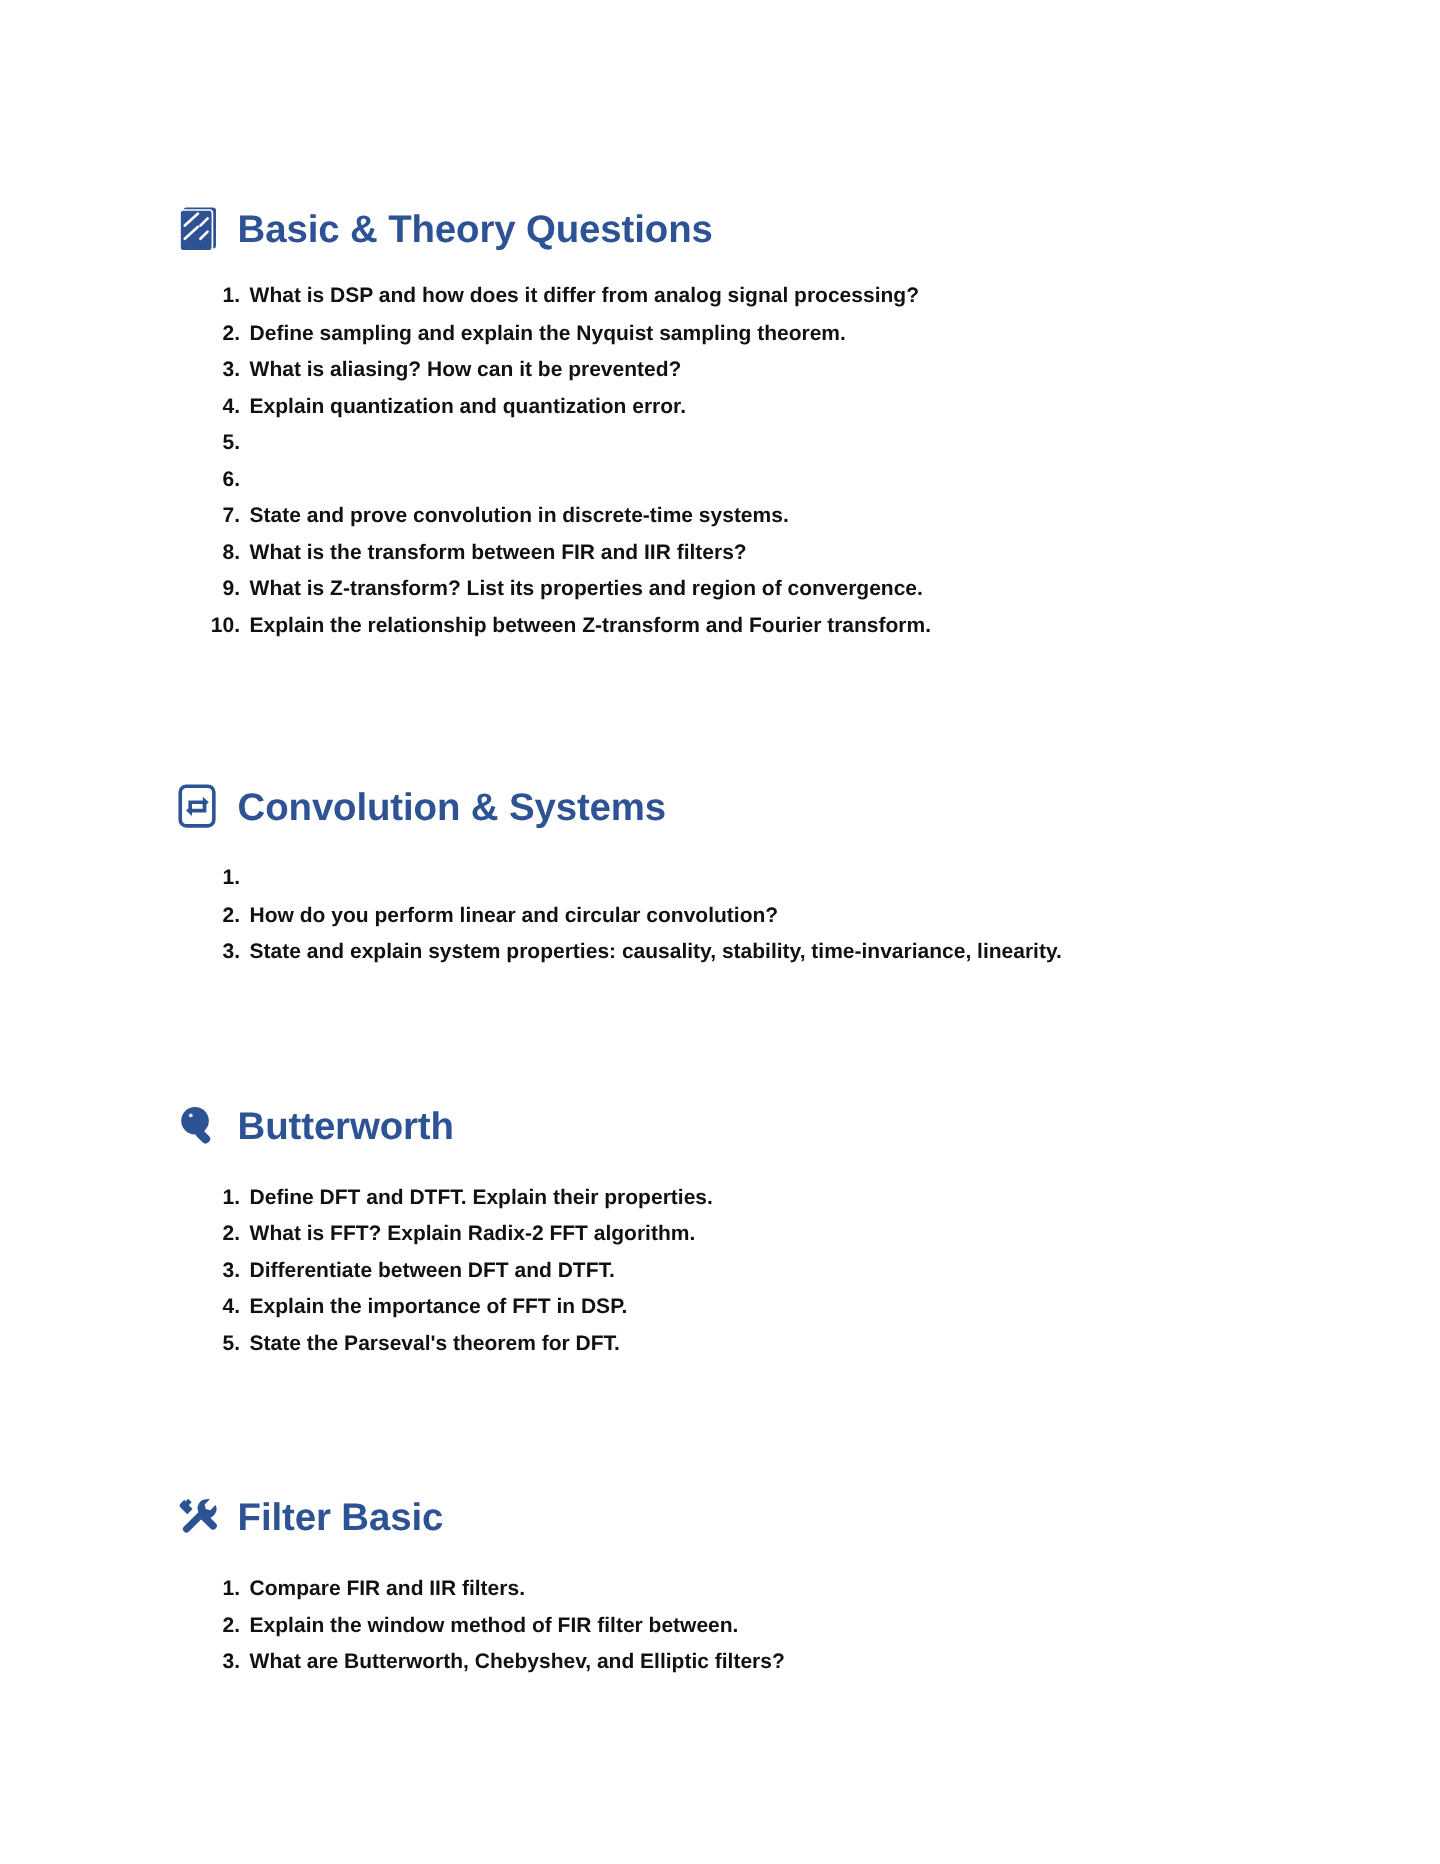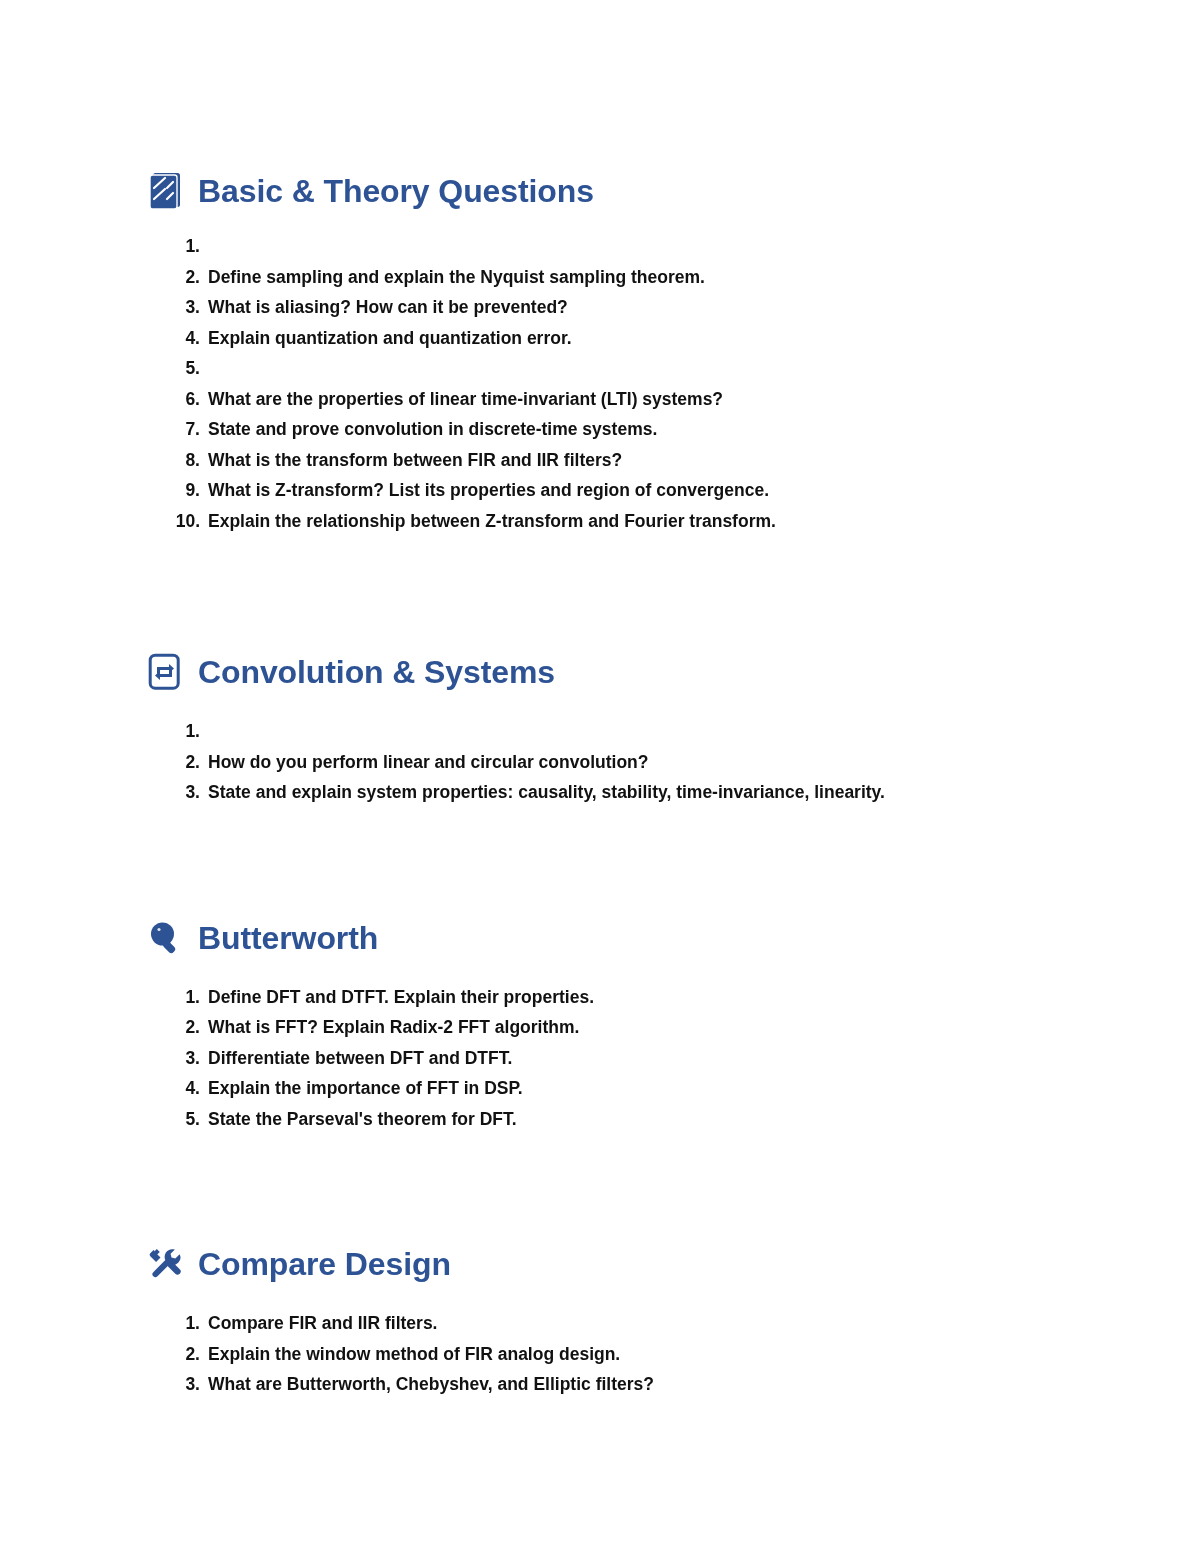--- a/index.html
+++ b/index.html
@@ -125,39 +125,39 @@
       <line x1="5" y1="27" x2="16" y2="17"></line>
       <line x1="18" y1="27" x2="24" y2="21"></line>
     </g>
   </svg>
 </span>
           <span class="heading-text">Basic &amp; Theory Questions</span>
         </div>
         <ol class="qlist">
           <li>
             <span class="num">1.</span>
+            <span class="qtext">What is DSP and how does it differ from analog signal processing?</span>
           </li>
           <li>
             <span class="num">2.</span>
             <span class="qtext">Define sampling and explain the Nyquist sampling theorem.</span>
           </li>
           <li>
             <span class="num">3.</span>
             <span class="qtext">What is aliasing? How can it be prevented?</span>
           </li>
           <li>
             <span class="num">4.</span>
             <span class="qtext">Explain quantization and quantization error.</span>
           </li>
           <li>
             <span class="num">5.</span>
           </li>
           <li>
             <span class="num">6.</span>
-            <span class="qtext">What are the properties of linear time-invariant (LTI) systems?</span>
           </li>
           <li>
             <span class="num">7.</span>
             <span class="qtext">State and prove convolution in discrete-time systems.</span>
           </li>
           <li>
             <span class="num">8.</span>
             <span class="qtext">What is the transform between FIR and IIR filters?</span>
           </li>
           <li>
@@ -235,30 +235,30 @@
           <span class="heading-icon">
   <svg width="38" height="38" viewBox="0 0 38 38" aria-hidden="true">
     <g fill="#2E5395">
       <path d="M25.5 3.5a8 8 0 0 0-7.2 11.4L5.6 27.6a3.1 3.1 0 1 0 4.4 4.4L22.7 19.3A8 8 0 0 0 33.4 8.6l-4.6 4.6-4-1-1-4 4.6-4.6a8 8 0 0 0-2.9-.1z"></path>
       <path d="M5.9 4.1 2.4 7.6a2.2 2.2 0 0 0 0 3.1l6.1 6.1 4.7-4.7-6.1-6.1a2.2 2.2 0 0 0-1.2-1.9z"></path>
       <path d="M9.3 3.2 3.6 8.9l3.1 3.1 5.7-5.7z"></path>
       <path d="M20.4 20.9l4.7-4.7 8.4 8.4a3.3 3.3 0 1 1-4.7 4.7z"></path>
     </g>
   </svg>
 </span>
-          <span class="heading-text">Compare Design</span>
+          <span class="heading-text">Filter Basic</span>
         </div>
         <ol class="qlist">
           <li>
             <span class="num">1.</span>
             <span class="qtext">Compare FIR and IIR filters.</span>
           </li>
           <li>
             <span class="num">2.</span>
-            <span class="qtext">Explain the window method of FIR analog design.</span>
+            <span class="qtext">Explain the window method of FIR filter between.</span>
           </li>
           <li>
             <span class="num">3.</span>
             <span class="qtext">What are Butterworth, Chebyshev, and Elliptic filters?</span>
           </li>
         </ol>
       </div>
     </div>
 </div>
 

